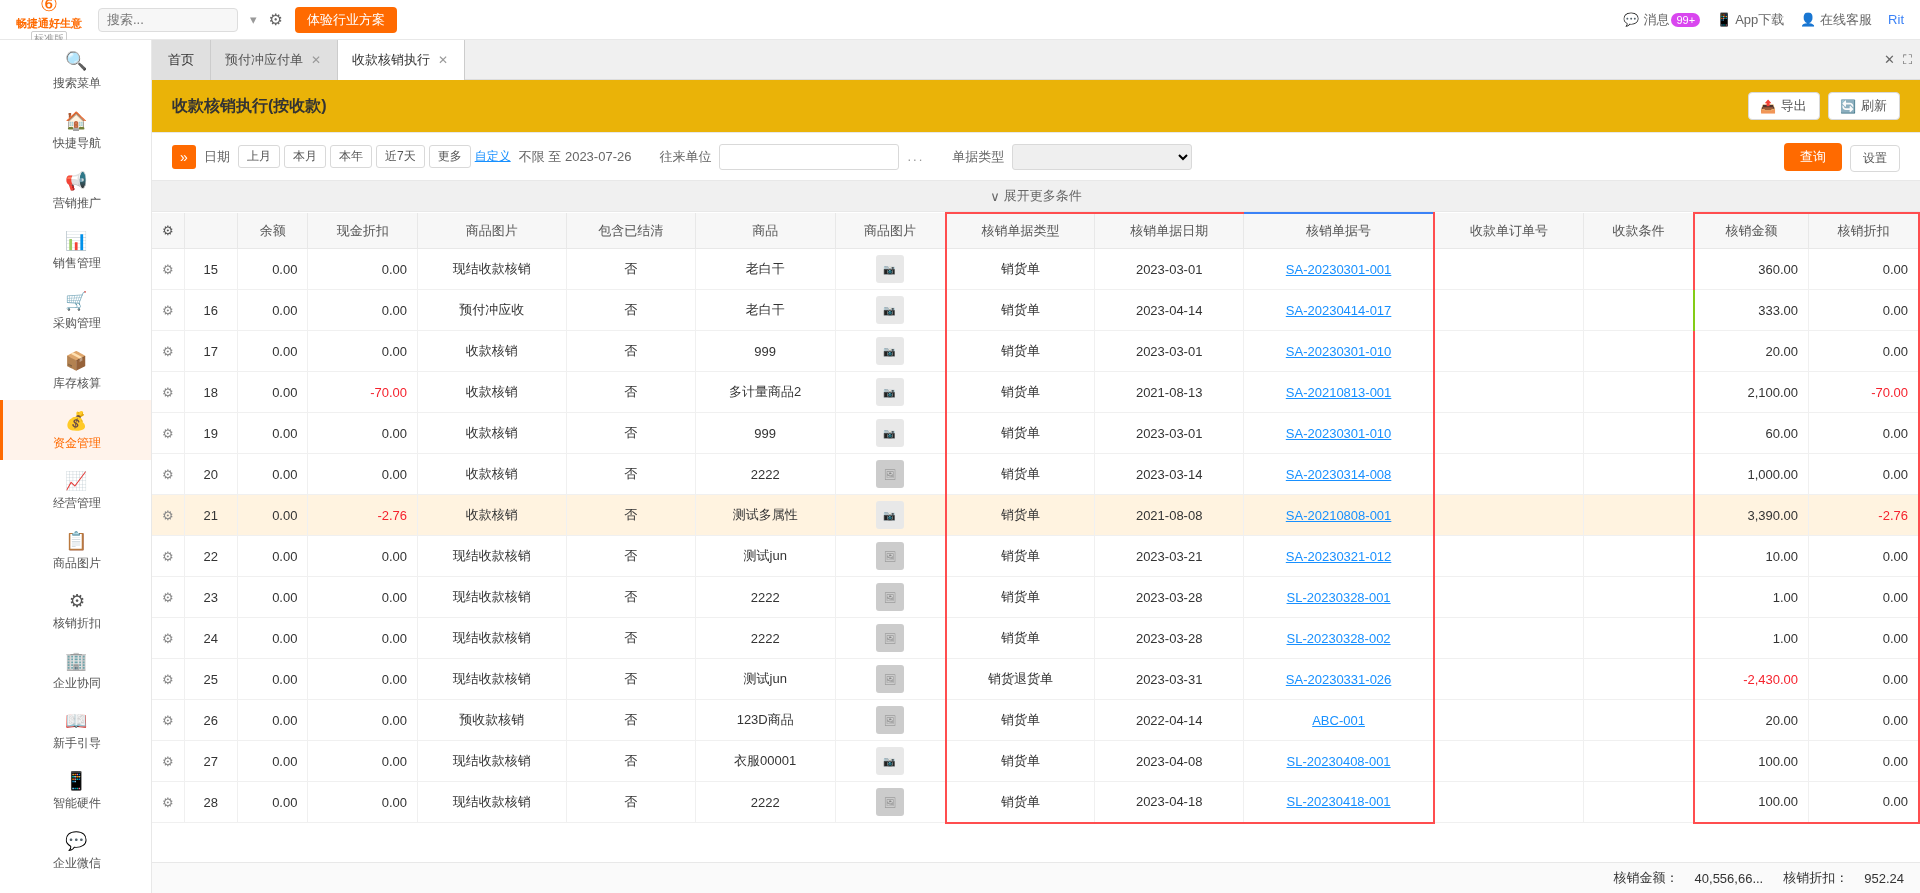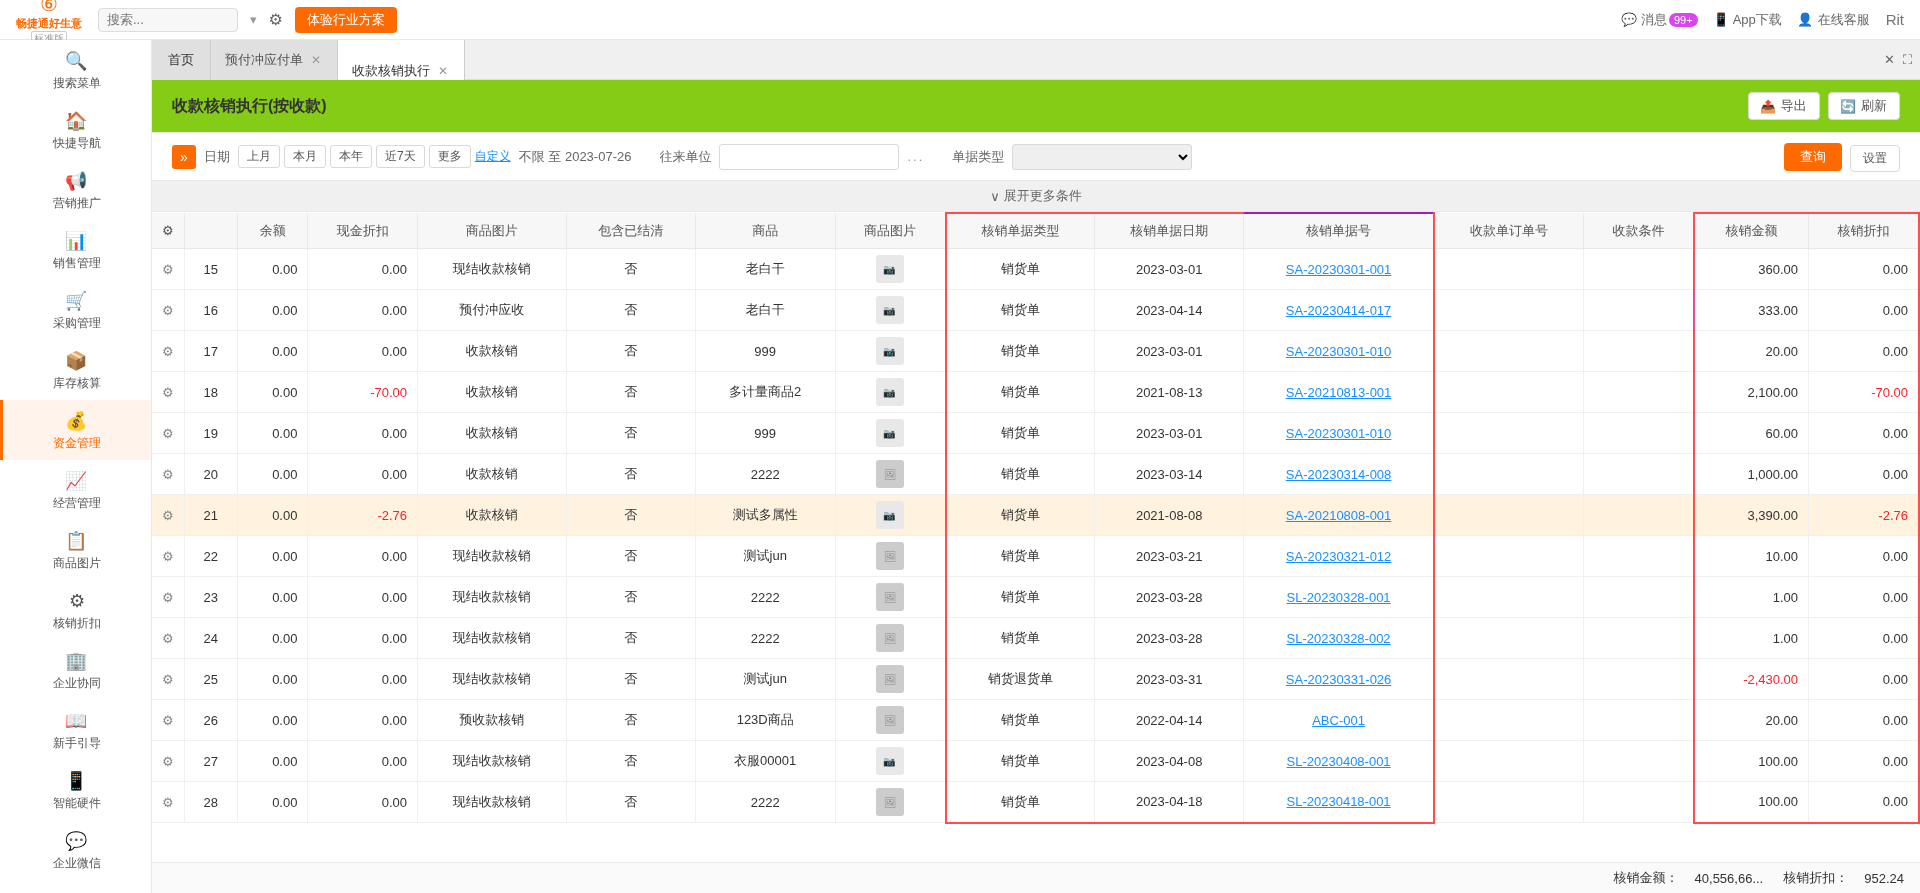--- a/index.html
+++ b/index.html
@@ -5,45 +5,45 @@
     * { box-sizing: border-box; margin: 0; padding: 0; font-family: "Microsoft YaHei", "PingFang SC", sans-serif; font-size: 13px; }
     body { background: #f5f5f5; color: #333; overflow: hidden; height: 893px; }
 
     
     .top-bar { height: 40px; background: #fff; display: flex; align-items: center; padding: 0 16px; border-bottom: 1px solid #e8e8e8; gap: 12px; }
     .top-bar-input { border: 1px solid #ddd; border-radius: 4px; padding: 2px 8px; height: 24px; width: 140px; background: #f7f7f7; color: #999; }
     .top-bar-settings { color: #666; cursor: pointer; font-size: 16px; }
     .industry-btn { background: #ff6a00; color: #fff; border: none; border-radius: 4px; padding: 4px 12px; cursor: pointer; font-size: 13px; }
     .top-bar-right { margin-left: auto; display: flex; align-items: center; gap: 16px; color: #666; font-size: 13px; }
     .badge-red { background: #d946ef; color: #fff; border-radius: 10px; padding: 1px 5px; font-size: 11px; margin-left: 2px; }
-    .top-bar-user { color: #737373; font-size: 15px; }
+    .top-bar-user { color: #3b82f6; font-size: 13px; }
 
     
     .layout { display: flex; height: calc(893px - 40px); }
 
     
     .sidebar { width: 152px; background: #fff; border-right: 1px solid #e8e8e8; display: flex; flex-direction: column; overflow-y: auto; }
     .sidebar-item { display: flex; flex-direction: column; align-items: center; padding: 10px 0 8px; cursor: pointer; color: #555; border-left: 3px solid transparent; transition: all 0.2s; }
     .sidebar-item.active { background: #fff3eb; color: #ff6a00; border-left-color: #ff6a00; }
     .sidebar-icon { font-size: 18px; margin-bottom: 3px; }
     .sidebar-label { font-size: 12px; }
 
     
     .main { flex: 1; display: flex; flex-direction: column; overflow: hidden; }
 
     
     .tab-bar { height: 40px; background: #f0f0f0; display: flex; align-items: center; border-bottom: 1px solid #ddd; }
     .tab-item { height: 40px; padding: 0 14px; display: flex; align-items: center; gap: 6px; cursor: pointer; color: #555; font-size: 13px; background: #e0e0e0; border-right: 1px solid #ccc; }
-    .tab-item.active { background: #fff; color: #333; border-bottom: none; align-items: flex-end; }
+    .tab-item.active { background: #fff; color: #333; border-bottom: none; }
     .tab-close { font-size: 12px; color: #999; cursor: pointer; padding: 2px; }
     .tab-home { padding: 0 16px; color: #333; font-size: 13px; cursor: pointer; }
     .tab-bar-right { margin-left: auto; display: flex; align-items: center; gap: 8px; padding-right: 8px; }
 
     
-    .page-header { background: #84cc16; padding: 12px 20px; display: flex; align-items: center; justify-content: space-between; border-bottom: 1px solid #e8e8e8; }
+    .page-header { background: #eab308; padding: 12px 20px; display: flex; align-items: center; justify-content: space-between; border-bottom: 1px solid #e8e8e8; }
     .page-title { font-size: 16px; font-weight: bold; color: #333; }
     .page-header-actions { display: flex; gap: 8px; }
     .btn-export, .btn-refresh { border: 1px solid #d9d9d9; background: #fff; padding: 4px 12px; border-radius: 4px; cursor: pointer; font-size: 12px; color: #555; display: flex; align-items: center; gap: 4px; }
 
     
     .filter-bar { background: #fff; padding: 8px 20px; border-bottom: 1px solid #e8e8e8; display: flex; align-items: center; flex-wrap: wrap; gap: 8px; }
     .filter-expand-btn { width: 24px; height: 24px; background: #ff6a00; color: #fff; border: none; border-radius: 3px; cursor: pointer; font-size: 14px; display: flex; align-items: center; justify-content: center; }
     .filter-label { color: #666; font-size: 13px; }
     .filter-date-btns { display: flex; gap: 4px; align-items: center; }
     .date-btn { padding: 2px 8px; border: 1px solid #d9d9d9; border-radius: 3px; cursor: pointer; font-size: 12px; background: #fff; color: #555; }
@@ -244,21 +244,21 @@
             <th class="settings-col"><span>⚙</span></th>
             <th></th>
             <th>余额</th>
             <th>现金折扣</th>
             <th>商品图片</th>
             <th>包含已结清</th>
             <th>商品</th>
             <th>商品图片</th>
             <th style="border-left:2px solid #ff4d4f;border-top:2px solid #ff4d4f;">核销单据类型</th>
             <th style="border-top:2px solid #ff4d4f;">核销单据日期</th>
-            <th style="border-right:2px solid #ff4d4f;border-top:2px solid #a21caf;">核销单据号</th>
+            <th style="border-right:2px solid #ff4d4f;border-top:2px solid #3b82f6;">核销单据号</th>
             <th>收款单订单号</th>
             <th>收款条件</th>
             <th style="border-left:2px solid #ff4d4f;border-top:2px solid #ff4d4f;">核销金额</th>
             <th style="border-right:2px solid #ff4d4f;border-top:2px solid #ff4d4f;">核销折扣</th>
           </tr>
         </thead>
         <tbody id="table-body">
         <tr>
       <td><span class="settings-icon">⚙</span></td>
       <td>15</td>
@@ -291,21 +291,21 @@
       <td>
                 <div class="img-placeholder">
                   <span style="font-size:10px;color:#aaa;">📷</span>
                 </div>
               </td>
       <td style="border-left:2px solid #ff4d4f;">销货单</td>
       <td style="">2023-04-14</td>
       <td style="border-right:2px solid #ff4d4f;"><span class="cell-link">SA-20230414-017</span></td>
       <td></td>
       <td></td>
-      <td class="cell-num " style="border-left:2px solid #ec4899;">333.00</td>
+      <td class="cell-num " style="border-left:2px solid #84cc16;">333.00</td>
       <td class="cell-num " style="border-right:2px solid #ff4d4f;">0.00</td>
     </tr>
             <tr>
       <td><span class="settings-icon">⚙</span></td>
       <td>17</td>
       <td class="cell-num">0.00</td>
       <td class="cell-num ">0.00</td>
       <td>收款核销</td>
       <td>否</td>
       <td>999</td>

